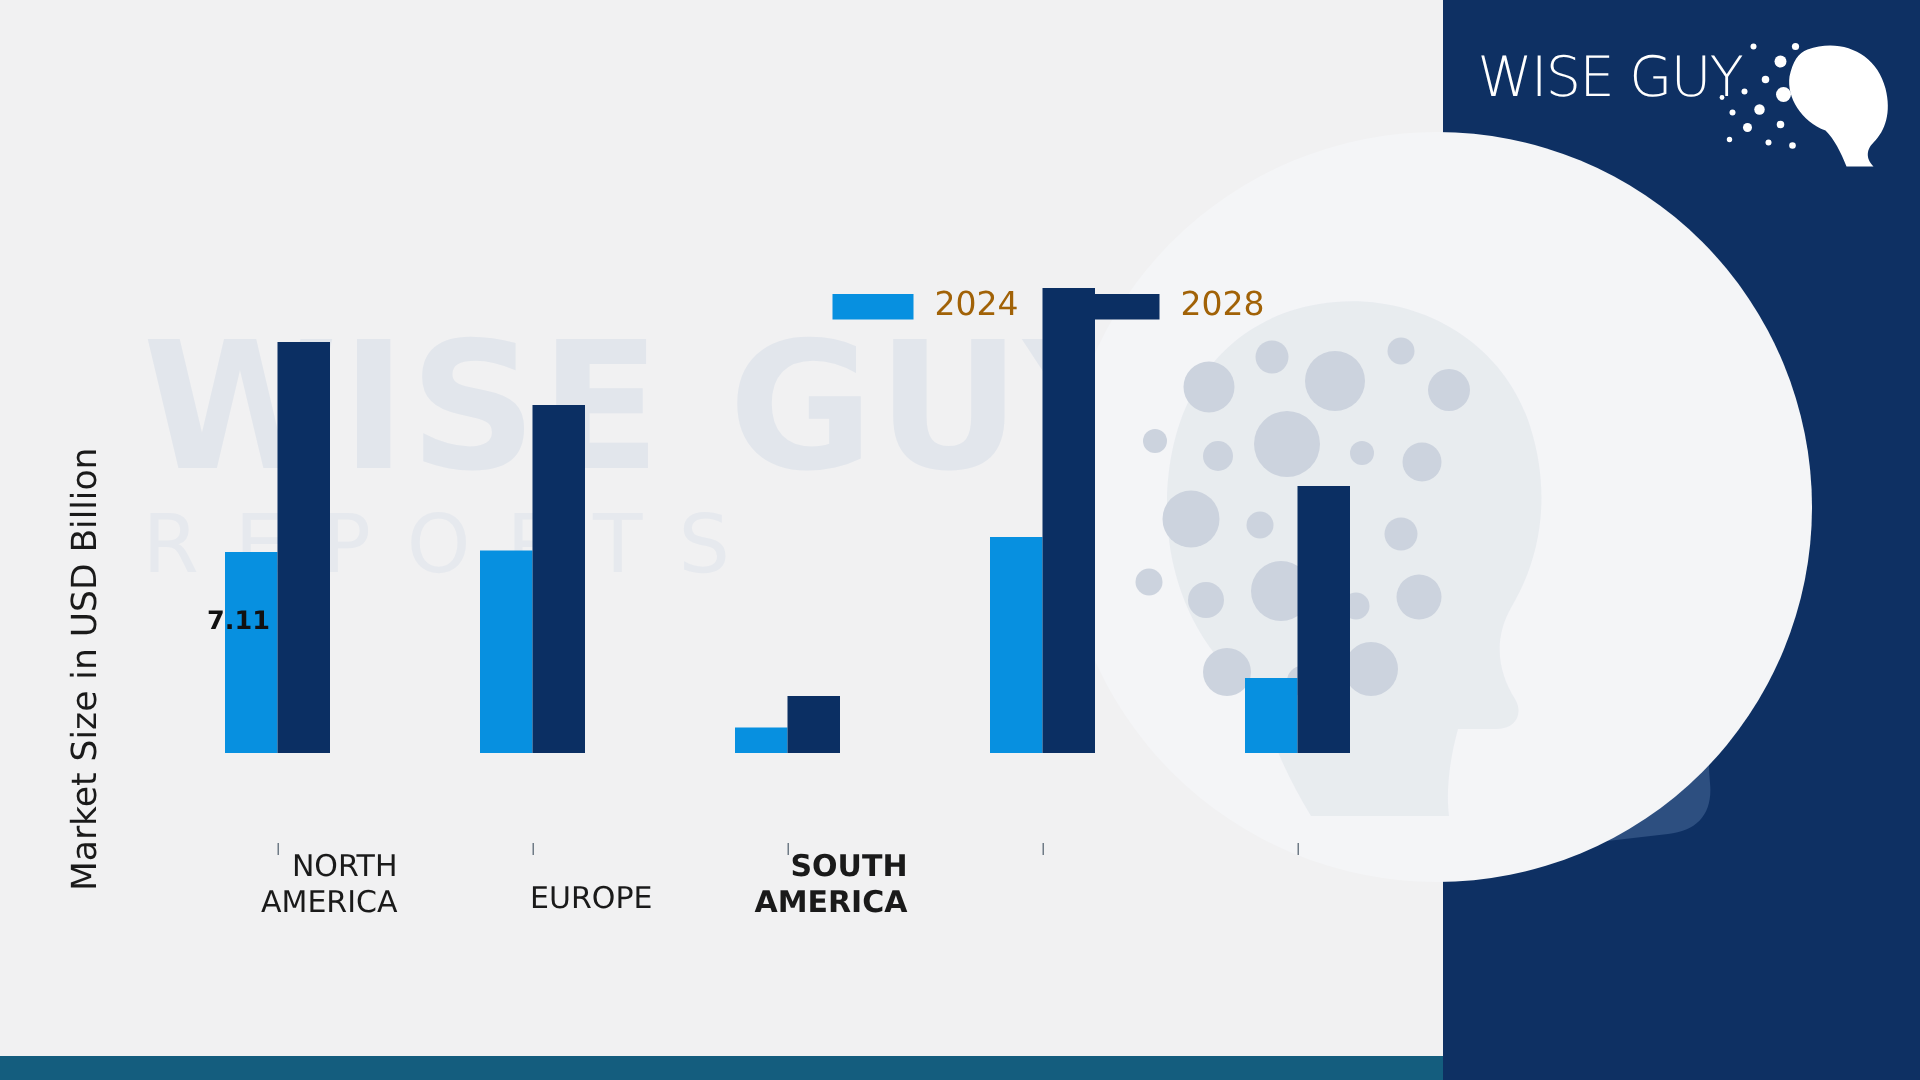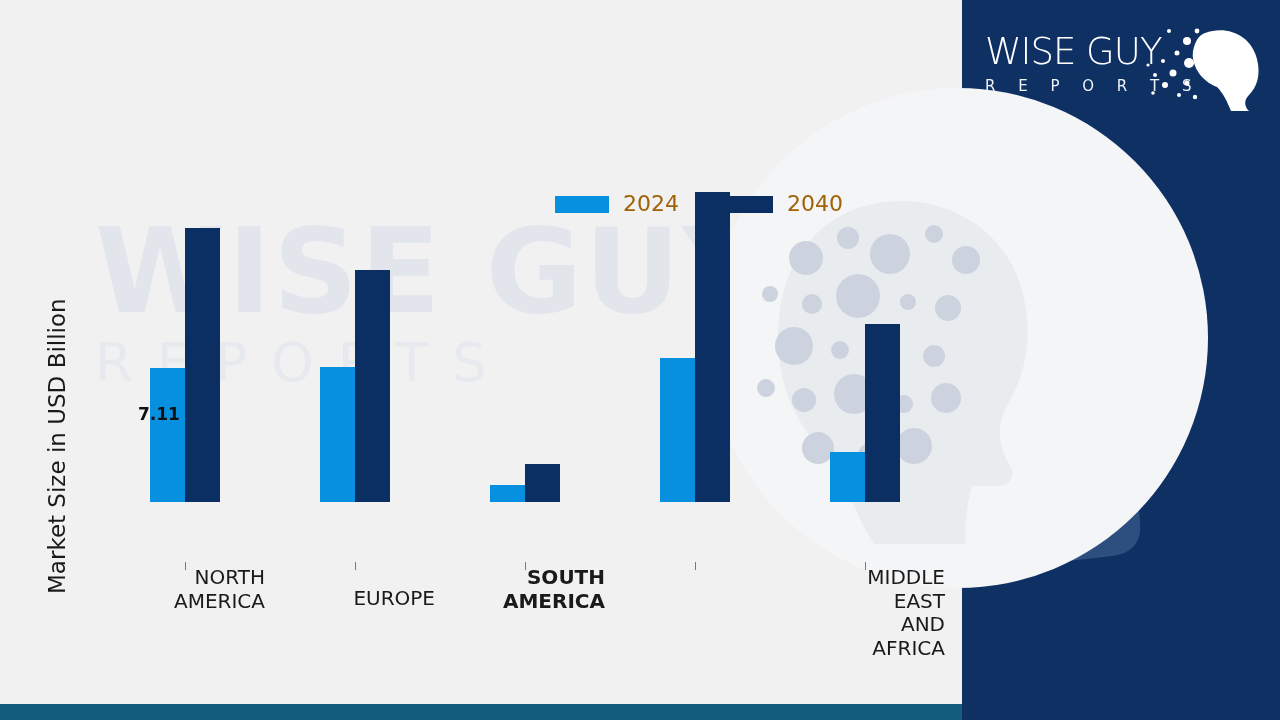--- a/index.html
+++ b/index.html
@@ -267,21 +267,20 @@
         <circle cx="62" cy="206" r="8"></circle>
         <circle cx="58" cy="300" r="9"></circle>
       </g>
     </svg>
   </div>
 
   <div class="bottom-bar"></div>
 
   <div class="logo">
     <div class="logo-main">WISE GUY</div>
-    <div class="logo-sub">R E P O R T S</div>
     <svg class="logo-dots" viewBox="0 0 120 92">
       <path d="M62 10 C84 2 108 12 114 36 C118 52 114 64 106 72 C100 78 102 84 106 88
                L88 88 C84 78 80 70 74 64 C58 58 48 42 50 28 C52 18 56 12 62 10 Z" fill="#ffffff"></path>
       <g fill="#ffffff">
         <circle cx="44" cy="18" r="4"></circle>
           <circle cx="34" cy="30" r="2.5"></circle>
         <circle cx="46" cy="40" r="5"></circle>
           <circle cx="30" cy="50" r="3.5"></circle>
         <circle cx="44" cy="60" r="2.5"></circle>
           <circle cx="20" cy="38" r="2"></circle>
@@ -303,21 +302,21 @@
       <span class="y-axis-label-inner">Market Size in USD Billion</span>
     </div>
 
     <div class="legend">
       <div class="legend-item">
         <span class="legend-swatch" style="background:#0790e0"></span>
         <span class="legend-text">2024</span>
       </div>
       <div class="legend-item">
         <span class="legend-swatch" style="background:#0b2f63"></span>
-        <span class="legend-text">2040</span>
+        <span class="legend-text">2028</span>
       </div>
     </div>
 
     <div class="bars-layer" id="bars-layer">
         <div class="bar" style="left: 150px; height: 134.396px; background: rgb(7, 144, 224);"></div>
         <div class="bar-label" style="left: 138px; top: 403.604px;">7.11</div>
         <div class="bar" style="left: 185px; height: 274.085px; background: rgb(11, 47, 99);"></div>
         <div class="tick" style="left: 185px;"></div>
         <div class="cat-label" style="left: 105px;"><span>NORTH</span><br><span>AMERICA</span></div>
         <div class="bar" style="left: 320px; height: 135.341px; background: rgb(7, 144, 224);"></div>
@@ -327,17 +326,16 @@
         <div class="bar" style="left: 490px; height: 17.0122px; background: rgb(7, 144, 224);"></div>
         <div class="bar" style="left: 525px; height: 37.8049px; background: rgb(11, 47, 99);"></div>
         <div class="tick" style="left: 525px;"></div>
         <div class="cat-label" style="left: 445px; font-weight: bold;"><span>SOUTH</span><br><span>AMERICA</span></div>
         <div class="bar" style="left: 660px; height: 144.415px; background: rgb(7, 144, 224);"></div>
         <div class="bar" style="left: 695px; height: 310px; background: rgb(11, 47, 99);"></div>
         <div class="tick" style="left: 695px;"></div>
         <div class="bar" style="left: 830px; height: 50.0915px; background: rgb(7, 144, 224);"></div>
         <div class="bar" style="left: 865px; height: 178.439px; background: rgb(11, 47, 99);"></div>
         <div class="tick" style="left: 865px;"></div>
-        <div class="cat-label" style="left: 785px;"><span>MIDDLE</span><br><span>EAST</span><br><span>AND</span><br><span>AFRICA</span></div>
       </div>
   </div>
 
 </div>
 
 </body></html>

